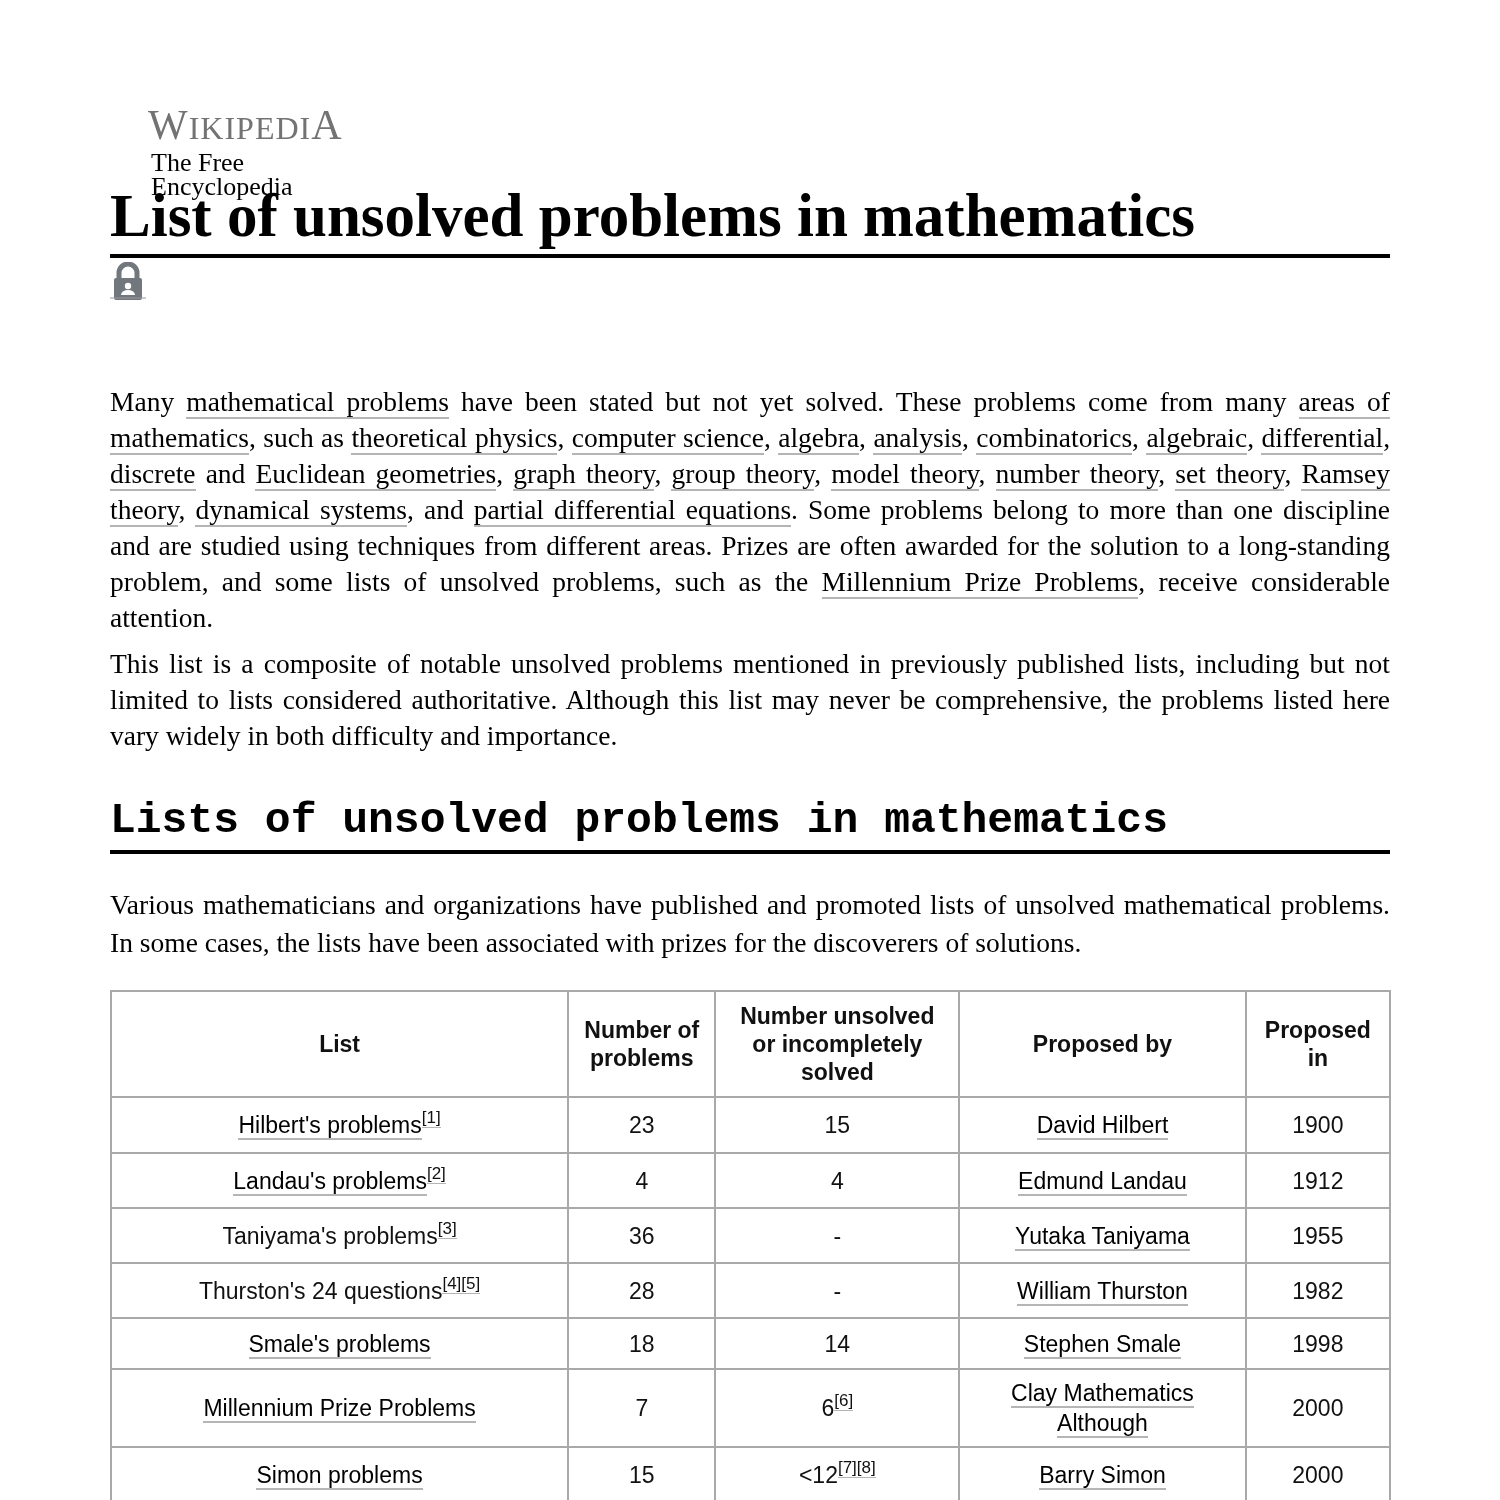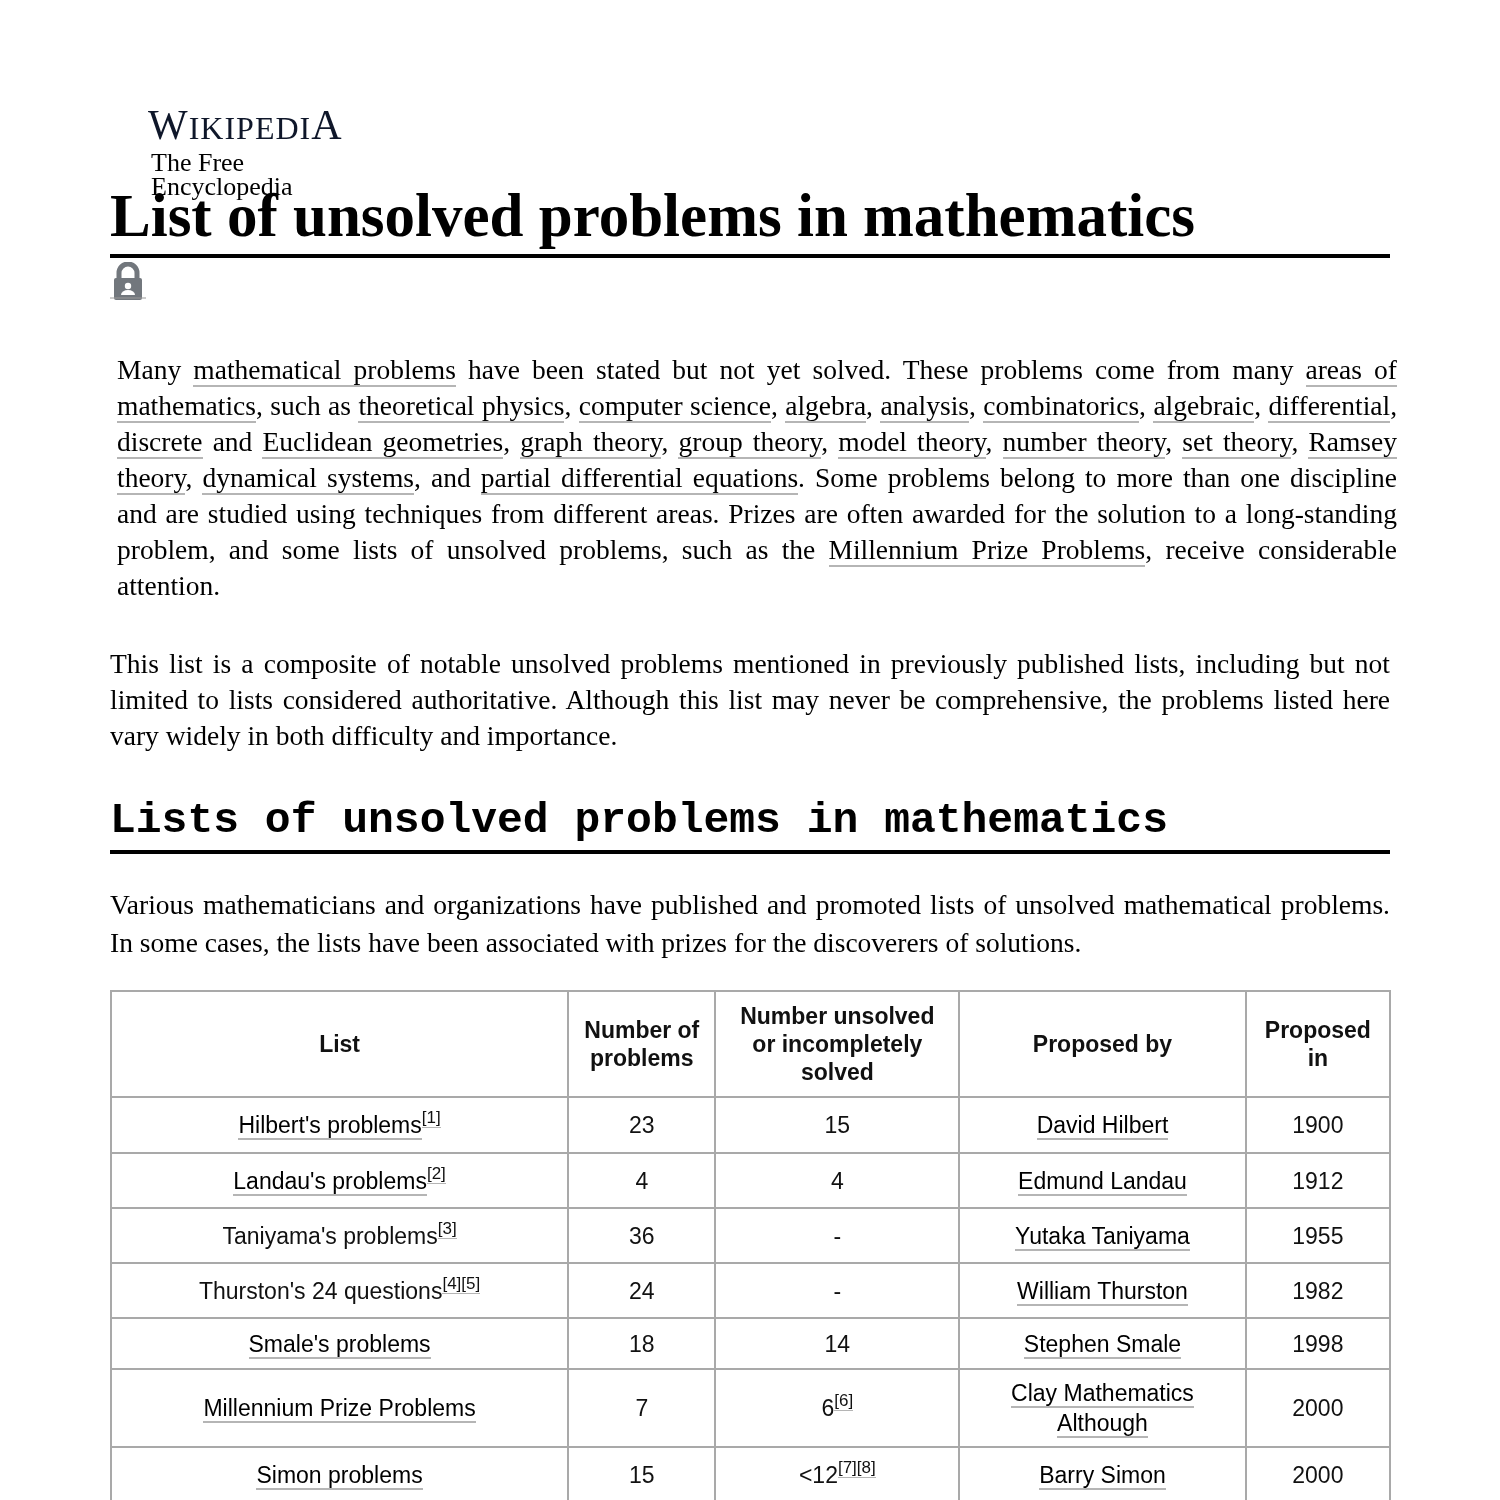--- a/index.html
+++ b/index.html
@@ -1,24 +1,24 @@
 <!DOCTYPE html>
 <html><head>
 <meta charset="utf-8">
 <style>
   html, body { margin: 0; padding: 0; background: #ffffff; }
   body { width: 1500px; height: 1500px; overflow: hidden; position: relative; color: #000; }
   .logo { position: absolute; left: 148px; top: 104px; width: 240px; }
-  .logo-word { font-family: "Liberation Serif", "DejaVu Serif", serif; font-size: 42px; letter-spacing: 1px; line-height: 42px; color: #0f172a; }
+  .logo-word { font-family: "Liberation Serif", "DejaVu Serif", serif; font-size: 42px; letter-spacing: 1px; line-height: 42px; color: #737373; }
   .logo-word .sc { font-size: 32px; }
   .logo-tag { font-family: "Liberation Serif", "DejaVu Serif", serif; font-size: 26px; line-height: 24px; margin-left: 3px; margin-top: 2px; color: #000; }
   h1.title { position: absolute; left: 110px; top: 178px; width: 1280px; margin: 0; font-family: "Liberation Serif", "DejaVu Serif", serif; font-weight: bold; font-size: 61px; line-height: 76px; border-bottom: 4px solid #000; padding-bottom: 0; }
   .lock { position: absolute; left: 110px; top: 262px; width: 36px; height: 40px; }
   .para { font-family: "Liberation Serif", "DejaVu Serif", serif; font-size: 27.5px; line-height: 36px; text-align: justify; margin: 0; }
-  .p1 { position: absolute; left: 110px; top: 352px; width: 1280px; margin-left: 7px; }
+  .p1 { position: absolute; left: 110px; top: 384px; width: 1280px; }
   .p2 { position: absolute; left: 110px; top: 646px; width: 1280px; }
   h2.section { position: absolute; left: 110px; top: 792px; width: 1280px; margin: 0; font-family: Liberation Mono, monospace; font-weight: bold; font-size: 43px; line-height: 58px; border-bottom: 4px solid #000; }
   .p3 { position: absolute; left: 110px; top: 886px; width: 1280px; line-height: 38px; }
   a.lnk { color: #000; text-decoration: none; border-bottom: 2px solid #b5b5b5; padding-bottom: 0; }
   table.wt { position: absolute; left: 110px; top: 990px; width: 1281px; border-collapse: collapse; font-family: "Liberation Sans", "DejaVu Sans", sans-serif; font-size: 23px; color: #111; }
   table.wt th, table.wt td { border: 2px solid #a9a9a9; text-align: center; }
   table.wt th { font-weight: bold; text-align: center; line-height: 28px; padding: 8px 12px; height: 88px; }
   table.wt td { padding: 0 15px; line-height: 30px; vertical-align: middle; }
   sup.ref { font-size: 17px; line-height: 0; vertical-align: super; position: relative; top: -1px; }
   sup.ref span { border-bottom: 1px solid #b5b5b5; }
@@ -79,21 +79,21 @@
       </tr>
       <tr style="height: 55px;">
         <td><span>Taniyama's problems</span><sup class="ref"><span>[3]</span></sup></td>
         <td>36</td>
         <td>-</td>
         <td><a class="lnk">Yutaka Taniyama</a></td>
         <td>1955</td>
       </tr>
       <tr style="height: 55px;">
         <td><span>Thurston's 24 questions</span><sup class="ref"><span>[4]</span><span>[5]</span></sup></td>
-        <td>24</td>
+        <td>28</td>
         <td>-</td>
         <td><a class="lnk">William Thurston</a></td>
         <td>1982</td>
       </tr>
       <tr style="height: 51px; padding-left: 8px;">
         <td><a class="lnk">Smale's problems</a></td>
         <td>18</td>
         <td>14</td>
         <td><a class="lnk">Stephen Smale</a></td>
         <td>1998</td>

